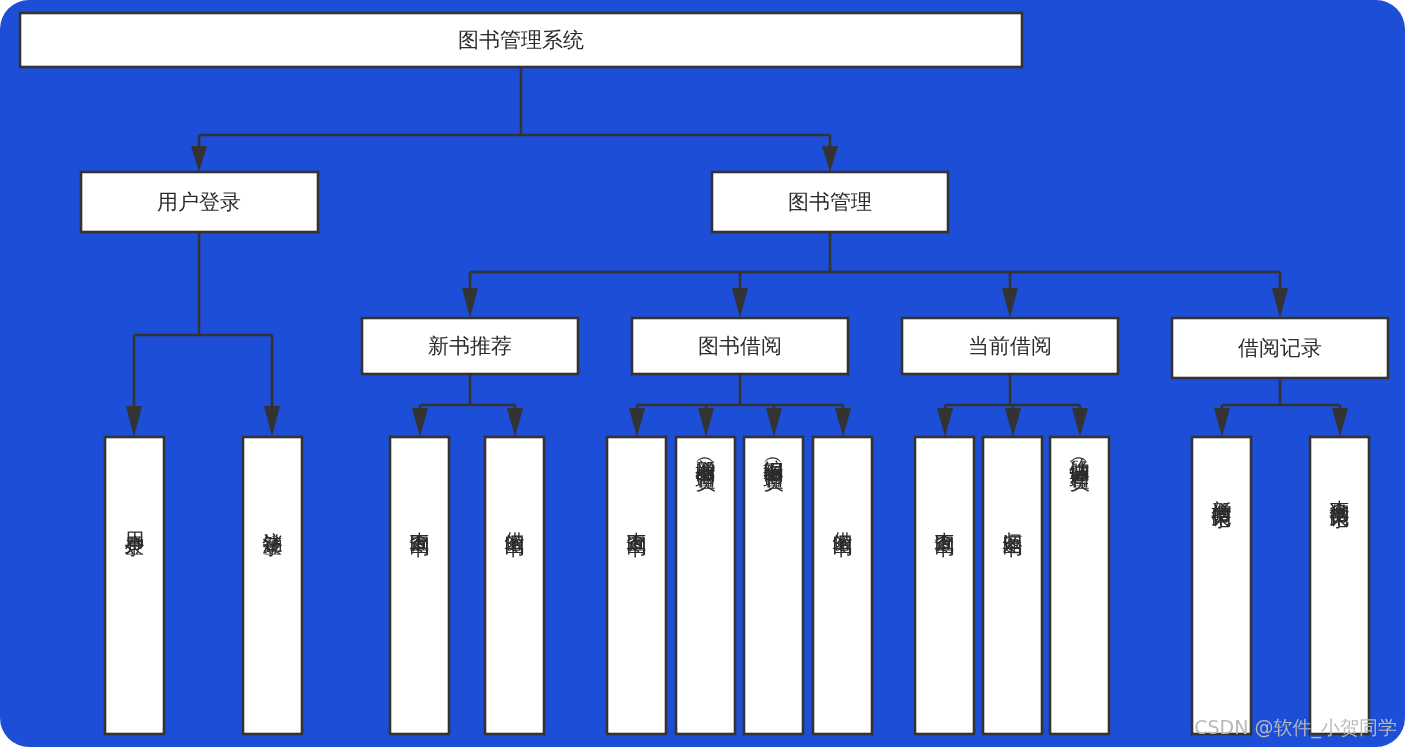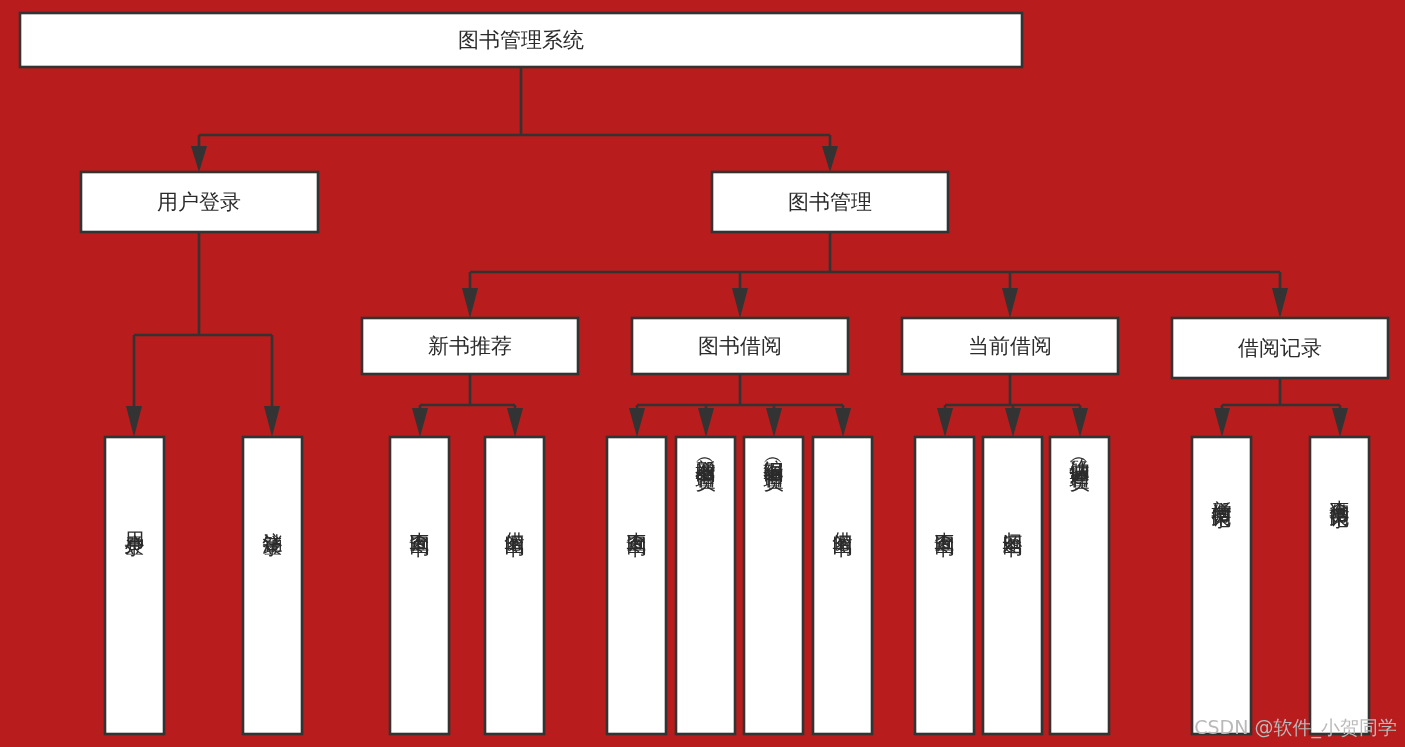--- a/index.html
+++ b/index.html
@@ -11,21 +11,22 @@
   body {
     width: 1405px;
     height: 747px;
     overflow: hidden;
     font-family: "DejaVu Sans", "Liberation Sans", sans-serif;
   }
   #diagram-root {
     position: relative;
     width: 1405px;
     height: 747px;
-    background: #b91c1c;
+    background: #1d4ed8;
+    border-radius: 29px;
   }
   svg#tree-svg {
     position: absolute;
     top: 0;
     left: 0;
     width: 1405px;
     height: 747px;
     display: block;
   }
   .node-box {

